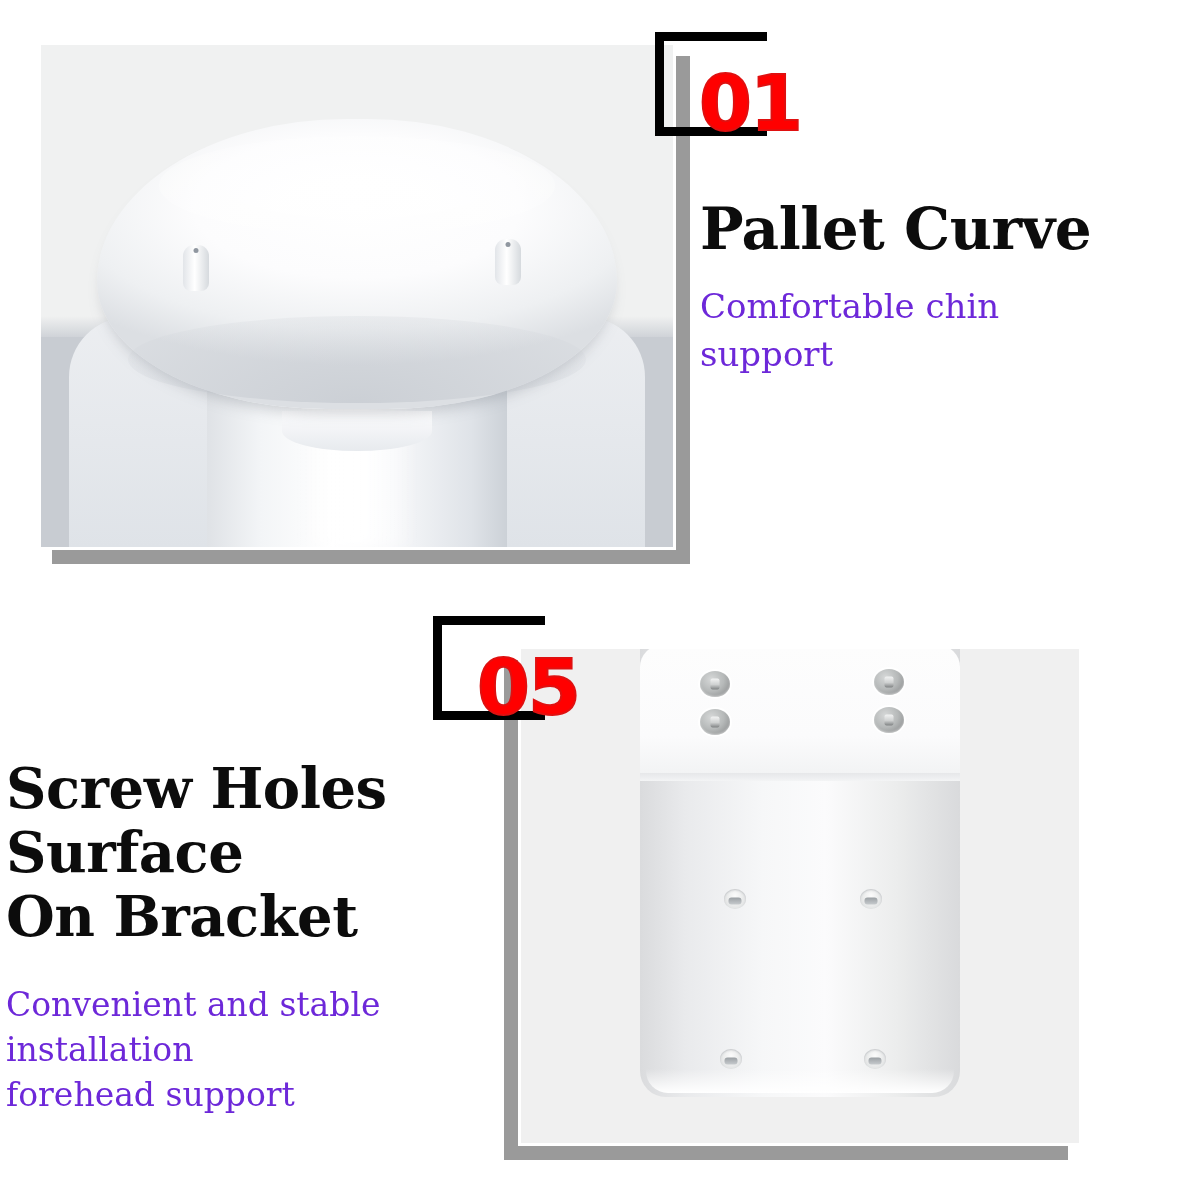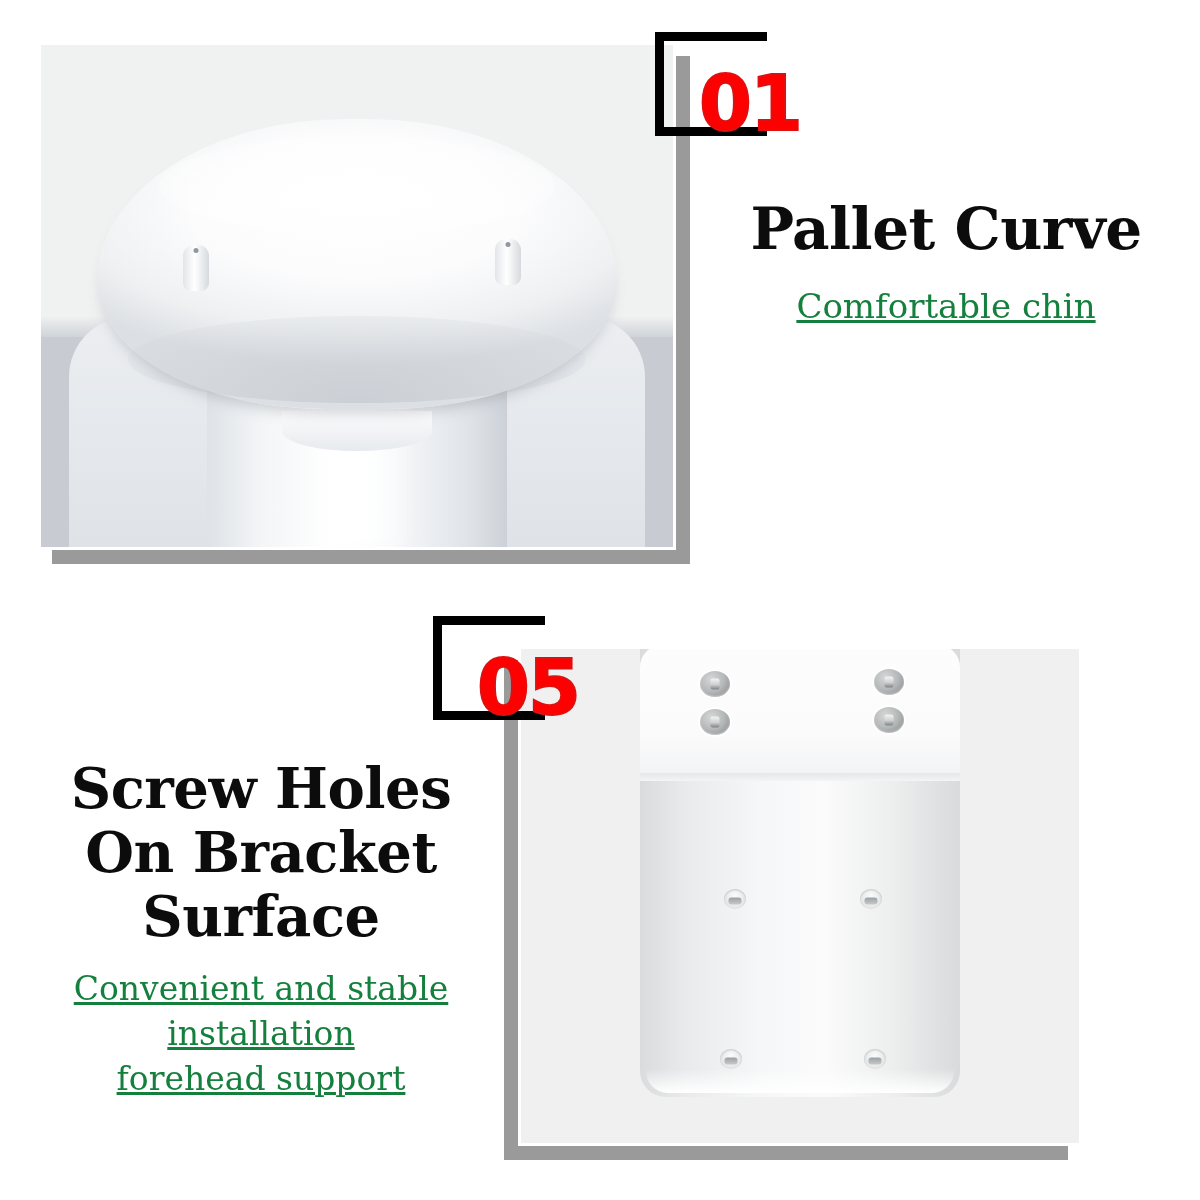--- a/index.html
+++ b/index.html
@@ -246,41 +246,40 @@
     line-height: 76px;
     color: #ff0000;
     letter-spacing: -2px;
     -webkit-text-stroke: 2px #e01010;
     white-space: nowrap;
   }
   #badge-03 { left: 655px; top: 32px; }
   #badge-04 { left: 433px; top: 616px; }
 
   
-  .textblock { position: absolute; text-align: center; }
+  .textblock { position: absolute; text-align: left; }
   .textblock .title {
     font-family: "DejaVu Serif", "Liberation Serif", serif;
     font-weight: bold;
     color: #0c0c0c;
     letter-spacing: -0.5px;
   }
   .textblock .sub {
     font-family: "DejaVu Serif", "Liberation Serif", serif;
     font-weight: normal;
-    color: #15803d;
-    text-decoration: underline;
+    color: #6d28d9;
   }
 
   #text-03 { left: 700px; top: 196px; width: 492px; }
   #text-03 .title { font-size: 58px; line-height: 66px; }
   #text-03 .sub   { font-size: 34px; line-height: 48px; margin-top: 20px; }
 
-  #text-04 { left: 15px; top: 756px; width: 492px; }
+  #text-04 { left: 6px; top: 756px; width: 492px; }
   #text-04 .title { font-size: 56px; line-height: 64px; }
-  #text-04 .sub   { font-size: 33px; line-height: 45px; margin-top: 18px; }
+  #text-04 .sub   { font-size: 33px; line-height: 45px; margin-top: 34px; }
 </style>
 </head>
 <body>
 
 <div class="page">
 
   <div class="photo-frame" id="photo-top">
     <div class="shadow"></div>
     <div class="plate">
       <div class="scene scene-top">
@@ -306,20 +305,21 @@
     <div class="bracket"></div>
     <div class="num">01</div>
   </div>
 
   <div class="textblock" id="text-03">
     <div class="title">
       <div>Pallet Curve</div>
     </div>
     <div class="sub">
       <div>Comfortable chin</div>
+      <div>support</div>
     </div>
   </div>
 
   <div class="photo-frame" id="photo-bottom">
     <div class="shadow"></div>
     <div class="plate">
       <div class="scene scene-bottom">
         <div class="plate-body">
           <div class="plate-upper">
             <div class="screw s1"></div>
@@ -339,22 +339,22 @@
   </div>
 
   <div class="badge" id="badge-04">
     <div class="bracket"></div>
     <div class="num">05</div>
   </div>
 
   <div class="textblock" id="text-04">
     <div class="title">
       <div>Screw Holes</div>
+      <div>Surface</div>
       <div>On Bracket</div>
-      <div>Surface</div>
     </div>
     <div class="sub">
       <div>Convenient and stable</div>
       <div>installation</div>
       <div>forehead support</div>
     </div>
   </div>
 
 </div>
 

